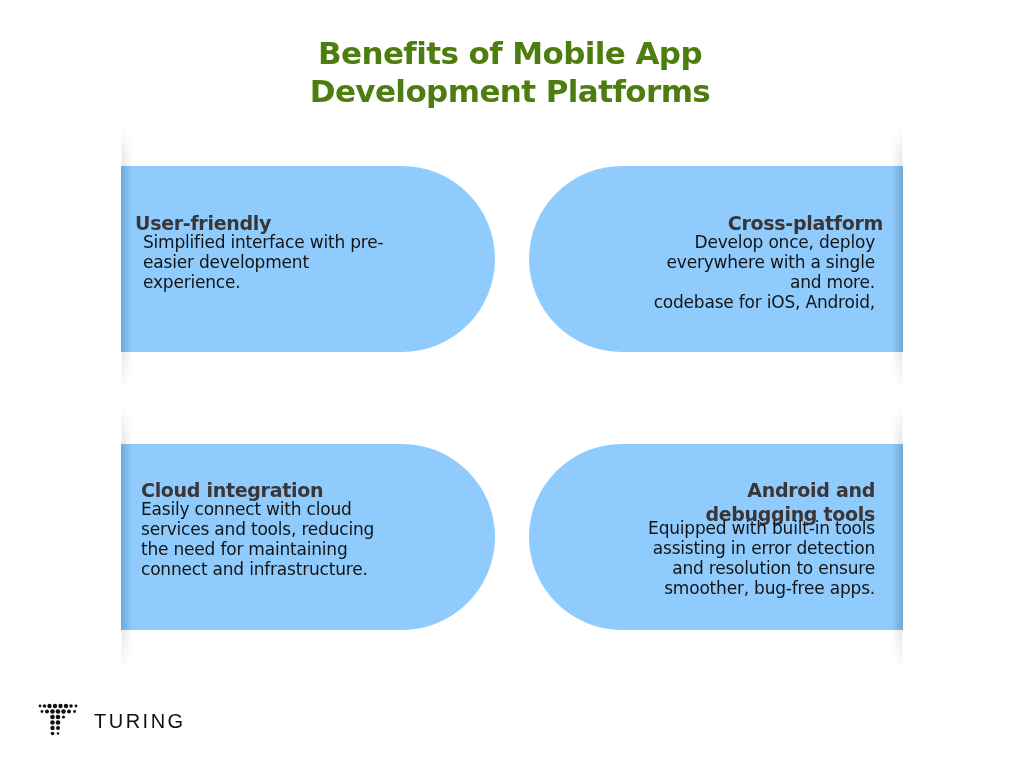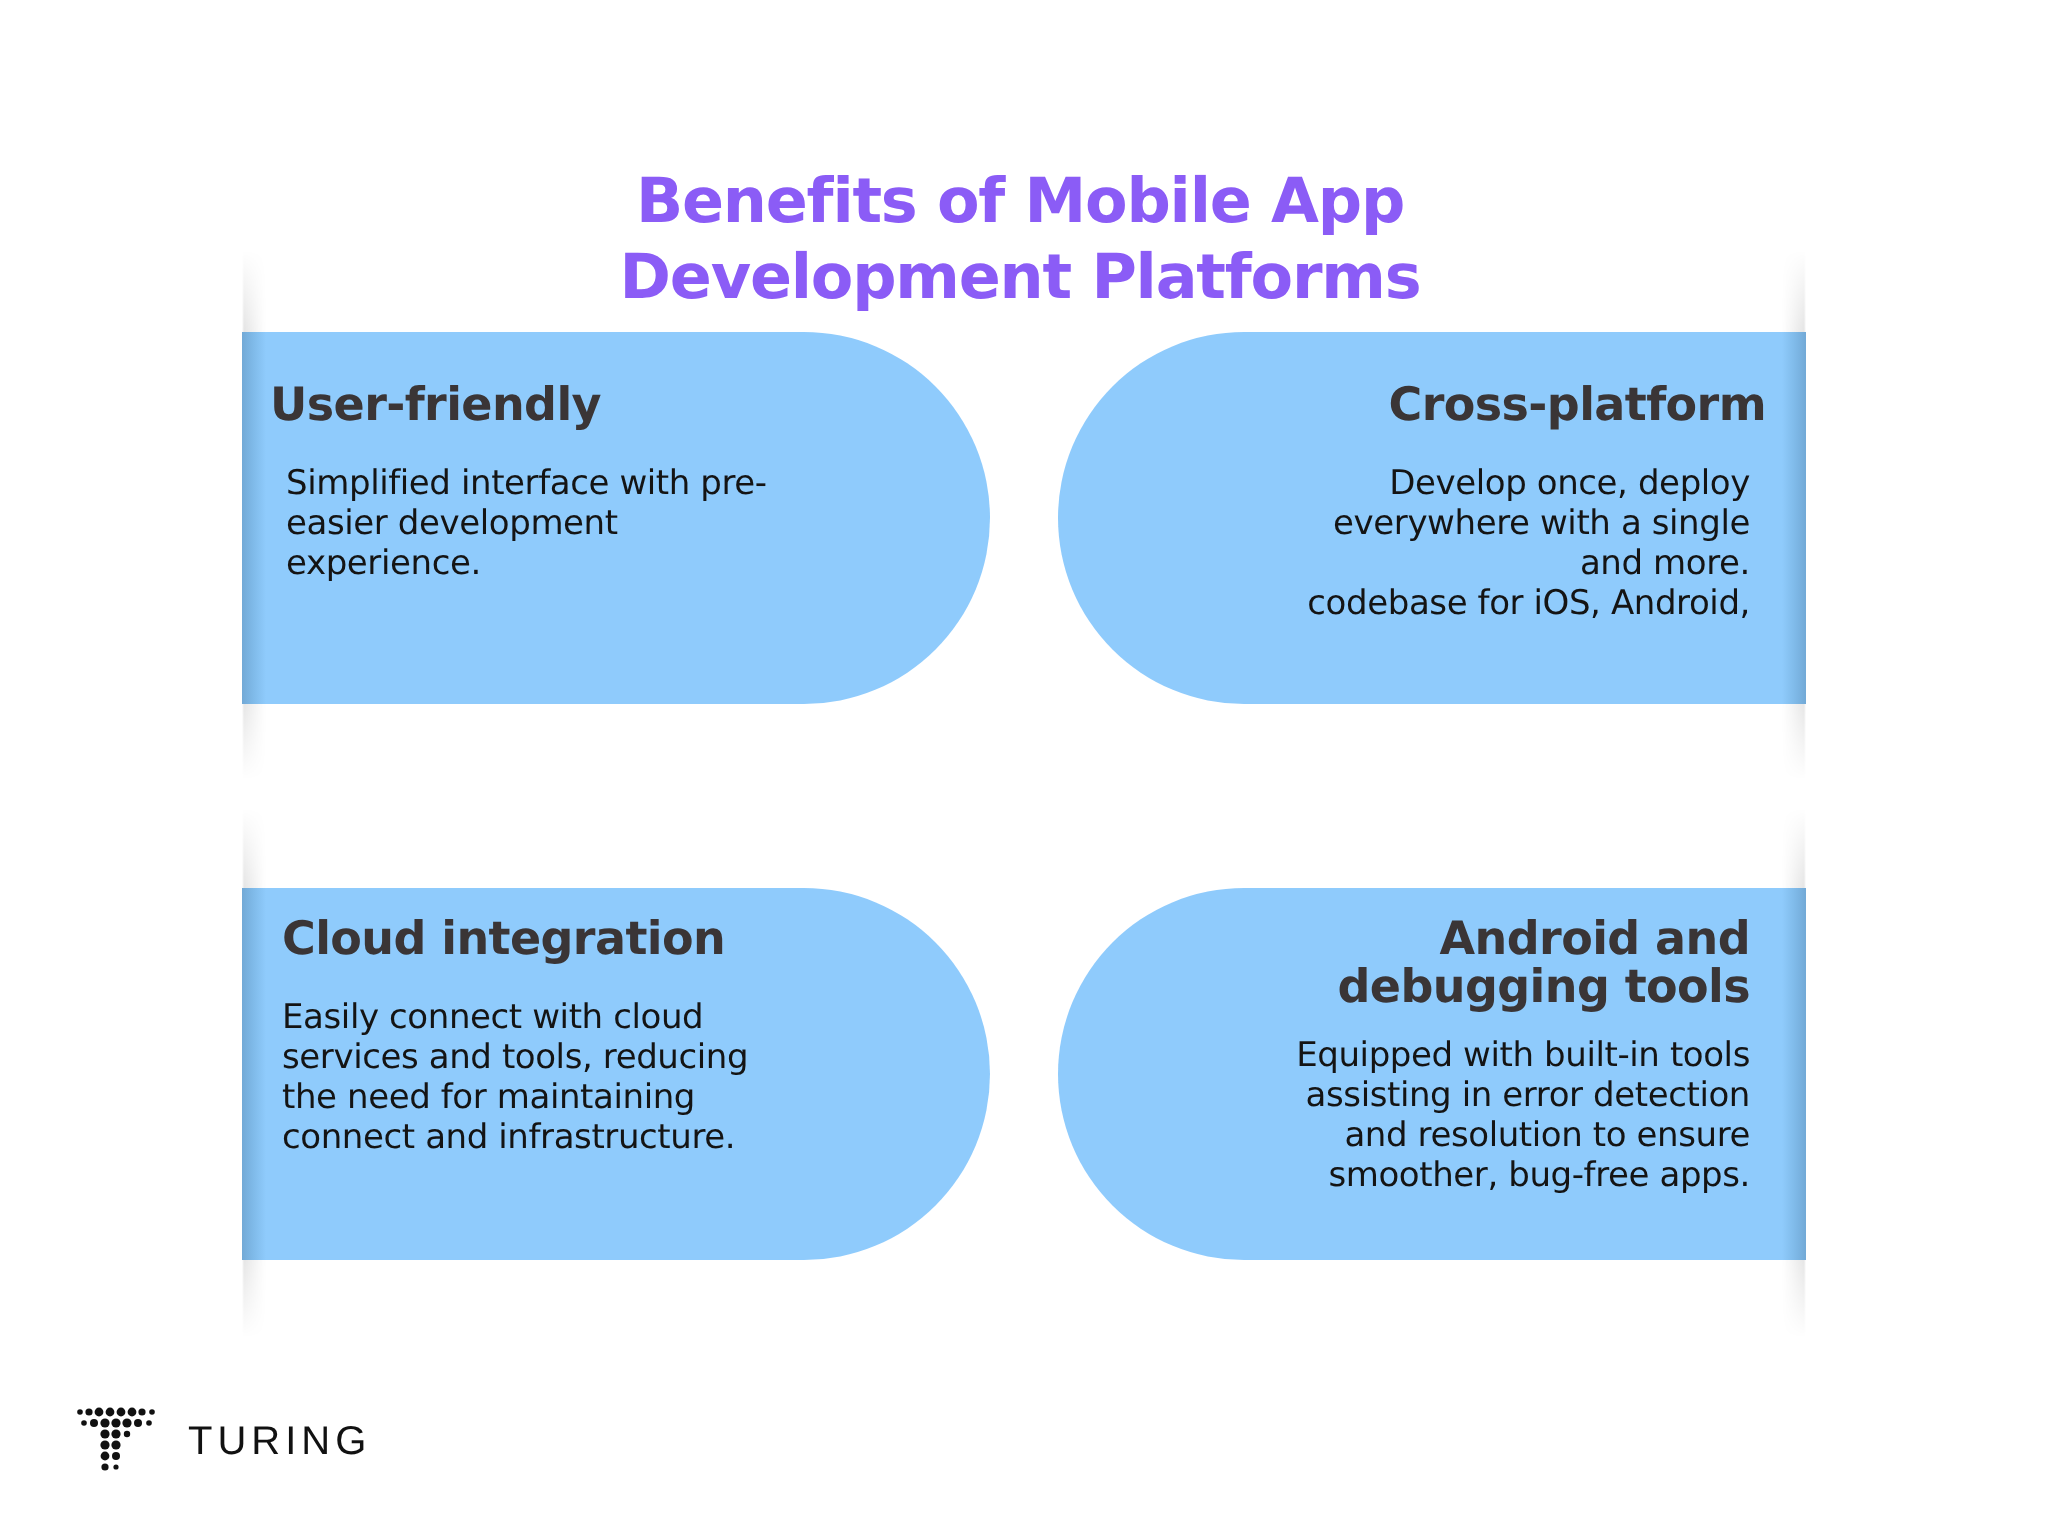--- a/index.html
+++ b/index.html
@@ -13,27 +13,26 @@
       position: relative;
       overflow: hidden;
       font-family: "Liberation Sans", sans-serif;
     }
     .title {
       position: absolute;
       left: 0;
       top: 34px;
       width: 1020px;
       text-align: center;
-      color: #8b5cf6;
+      color: #4d7c0f;
       font-family: "DejaVu Sans", sans-serif;
       font-weight: bold;
       font-size: 31px;
       line-height: 38px;
       letter-spacing: -0.6px;
-      margin-top: 48px;
     }
     .title span { display: block; }
 
     .shadow-strip {
       position: absolute;
       width: 12px;
     }
     .shadow-strip.left {
       background: linear-gradient(to right, rgba(0,0,0,0.0) 0px, rgba(0,0,0,0.12) 1px, rgba(0,0,0,0.04) 8px, rgba(0,0,0,0) 12px);
       -webkit-mask-image: linear-gradient(to bottom, transparent 0%, black 18%, black 82%, transparent 100%);
@@ -61,23 +60,24 @@
       left: 529px;
       border-radius: 93px 0 0 93px;
       background: linear-gradient(to left, #72a9d6 0px, #80bbea 6px, #8fcbfc 12px, #8fcbfc 100%);
       text-align: right;
     }
     .card .heading {
       position: absolute;
       color: #3a3536;
       font-family: "DejaVu Sans", sans-serif;
       font-weight: bold;
-      font-size: 23px;
+      font-size: 19px;
       line-height: 24px;
       letter-spacing: -0.3px;
+      margin-top: 20px;
     }
     .card .body {
       position: absolute;
       color: #141414;
       font-family: "DejaVu Sans", sans-serif;
       font-size: 17px;
       line-height: 20px;
       letter-spacing: -0.2px;
     }
     .card.left .heading { left: 14px; }

